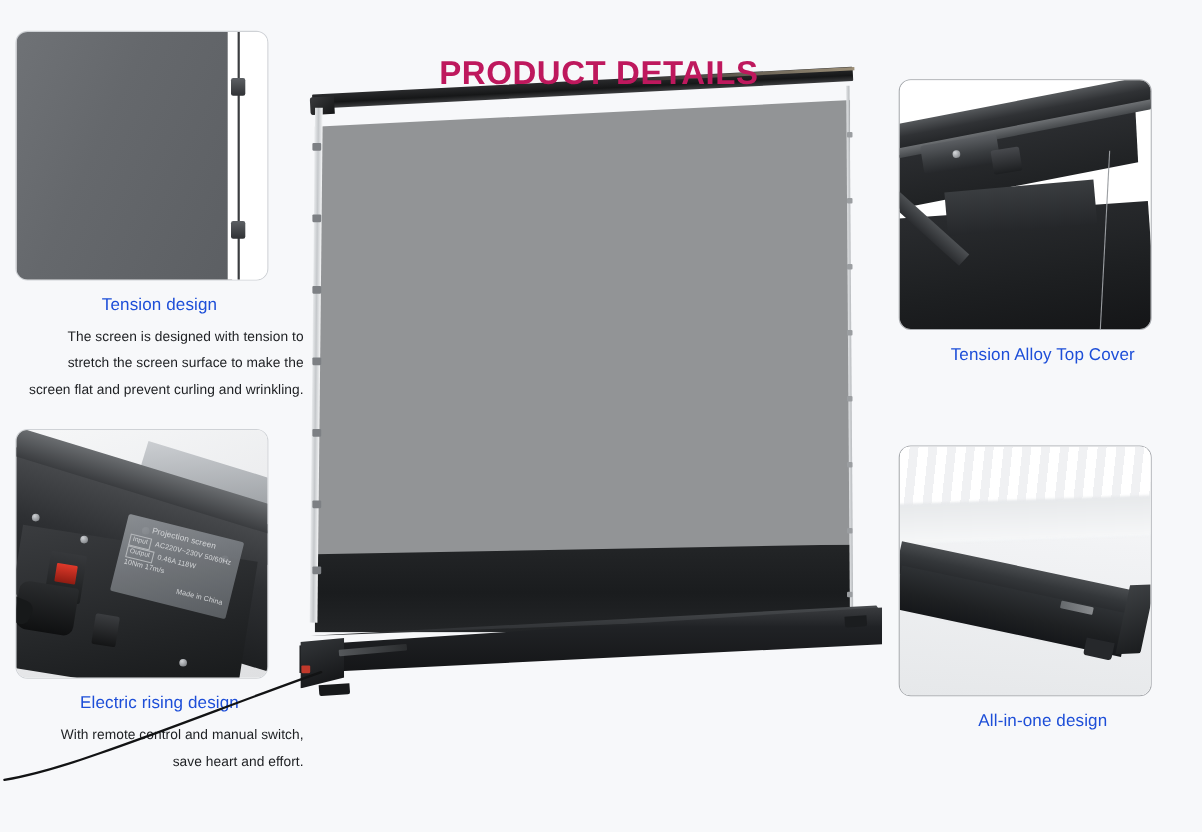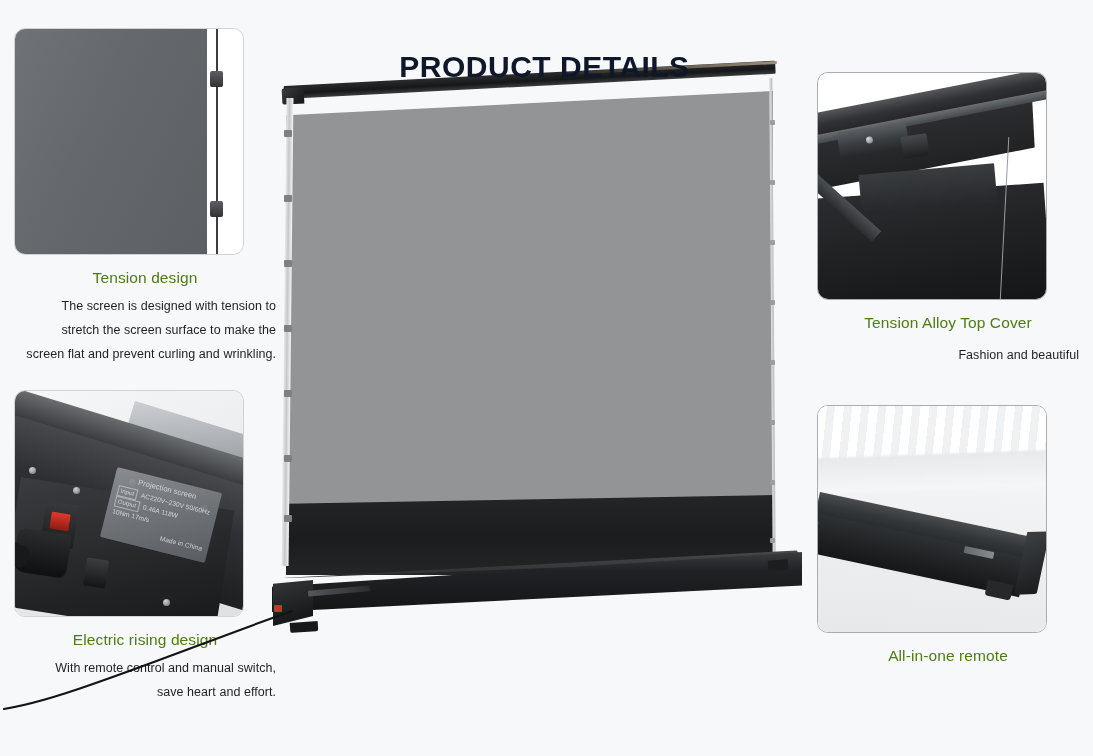--- a/index.html
+++ b/index.html
@@ -28,21 +28,21 @@
   
   .page-title {
     position: absolute;
     left: 0;
     top: 50px;
     width: 1093px;
     text-align: center;
     font-size: 30px;
     font-weight: bold;
     letter-spacing: 0.5px;
-    color: #0f172a;
+    color: #be185d;
     z-index: 20;
   }
   .page-title .title-inner {
     display: inline-block;
     transform: translateX(-2px);
   }
 
   
   .col {
     position: absolute;
@@ -70,21 +70,21 @@
   .col-right .thumb {
     width: 230px;
     height: 228px;
     border: 1px solid #a9acb0;
   }
 
   .feat-title {
     text-align: center;
     font-size: 15.5px;
     font-weight: 400;
-    color: #4d7c0f;
+    color: #1d4ed8;
     margin-top: 14px;
     letter-spacing: 0.1px;
   }
   .feat-body {
     font-size: 12.5px;
     line-height: 24px;
     color: #1d1f22;
     margin-top: 7px;
     letter-spacing: 0.05px;
   }
@@ -687,34 +687,33 @@
           <div class="p3-bar-edge"></div>
           <div class="p3-fabric"></div>
           <div class="p3-flap"></div>
           <div class="p3-diag"></div>
           <div class="p3-block"></div>
           <div class="p3-block2"></div>
           <div class="p3-wire"></div>
         </div>
       </div>
       <div class="feat-title">Tension Alloy Top Cover</div>
-      <div class="feat-body feat-sub">Fashion and beautiful</div>
     </div>
 
     <div class="feature" style="top:405px;">
       <div class="thumb">
         <div class="p4">
           <div class="p4-bg"></div>
           <div class="p4-curtain"></div>
           <div class="p4-fold"></div>
           <div class="p4-shadow"></div>
           <div class="p4-box"></div>
           <div class="p4-box-face"></div>
           <div class="p4-box-end"></div>
           <div class="p4-logo"></div>
           <div class="p4-foot"></div>
         </div>
       </div>
-      <div class="feat-title">All-in-one remote</div>
+      <div class="feat-title">All-in-one design</div>
     </div>
   </div>
 
 </div>
 
 </body></html>

